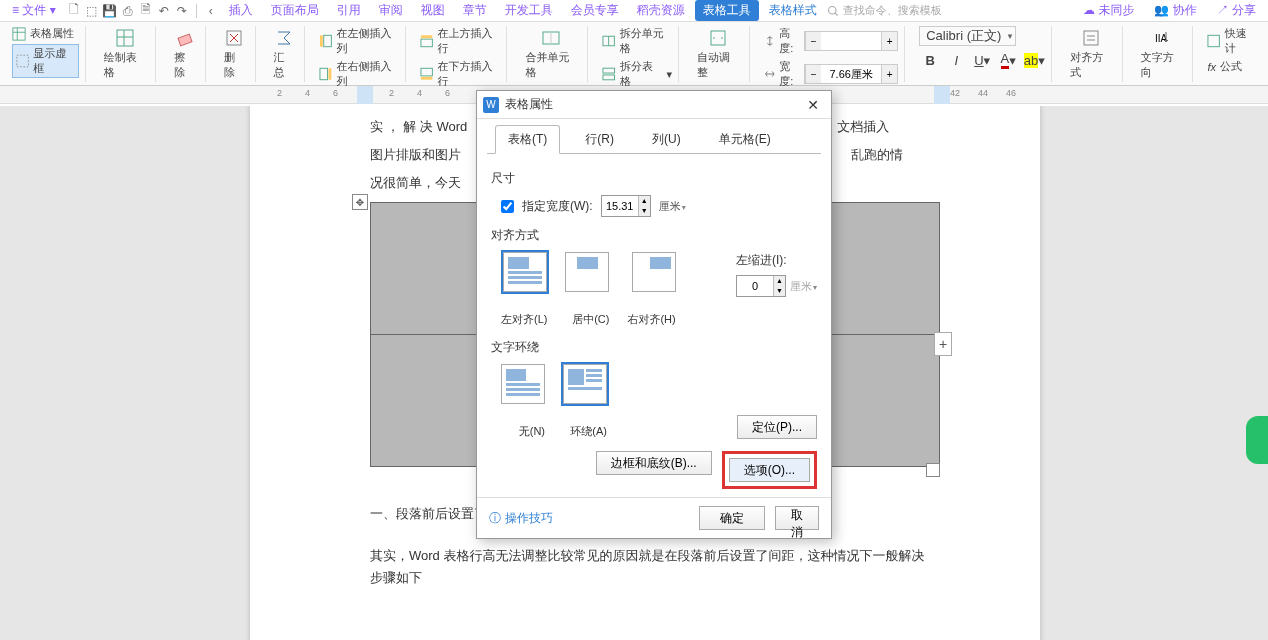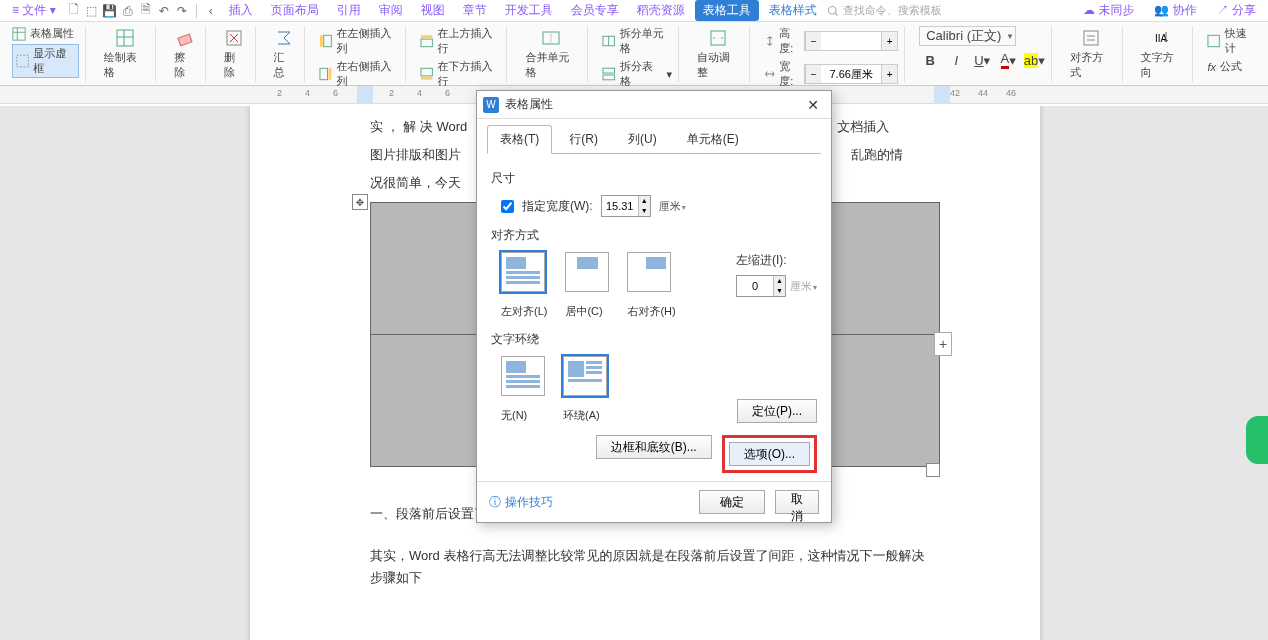--- a/index.html
+++ b/index.html
@@ -49,35 +49,35 @@
 .tablebox td { border: 1px solid #666; height: 132px; background: #b8b8b8; }
 .tablebox .reszbr { position:absolute; right:-10px; bottom:-10px; width:14px;height:14px;border:1px solid #888;background:#fff;}
 .tablebox .plus { position:absolute; right:-22px; top:130px; width:18px;height:24px;border:1px solid #aaa;background:#fff;display:flex;align-items:center;justify-content:center;font-size:14px;color:#555;}
 .green-float{position:absolute;right:-2px;top:310px;width:24px;height:48px;background:#27c06a;border-radius:12px 0 0 12px;}
 
 
 .dialog { position: absolute; left: 476px; top: 90px; width: 356px; background: #fff; border: 1px solid #999; box-shadow: 3px 3px 12px rgba(0,0,0,.25); z-index: 50; }
 .dialog .title { display: flex; align-items: center; height: 28px; padding: 0 6px; border-bottom: 1px solid #ddd; font-size: 12px; }
 .dialog .title .ic { width: 16px; height: 16px; background: #2f7fd6; color: #fff; display: inline-flex; align-items: center; justify-content: center; font-size: 10px; margin-right: 6px; border-radius: 2px;}
 .dialog .title .x { margin-left: auto; width: 24px; height: 24px; display: flex; align-items: center; justify-content: center; cursor: pointer; font-size: 14px; }
-.tabs { display: flex; padding: 6px 10px 0; gap: 4px; }
+.tabs { display: flex; padding: 6px 10px 0; gap: 12px; margin-left: 8px; }
 .tabs .tab { padding: 5px 12px; font-size: 12px; border: 1px solid transparent; cursor: pointer; }
 .tabs .tab.active { border: 1px solid #bbb; border-bottom-color: #fff; background: #fff; border-radius: 3px 3px 0 0; }
 .tabcontent { border-top: 1px solid #bbb; margin: 0 10px; padding: 10px 4px 8px; margin-top: -1px; }
 .fs-label { font-size: 12px; margin: 6px 0 8px; }
 .row { display: flex; align-items: center; gap: 8px; font-size: 12px; margin-bottom: 10px; }
 .row input[type=checkbox]{width:13px;height:13px;}
 .numfield { border: 1px solid #999; height: 22px; width: 50px; display: inline-flex; align-items: center; }
 .numfield input { border: none; width: 36px; text-align: center; font-size: 11px; }
 .numfield .spinners{display:flex;flex-direction:column;}
 .numfield button { width: 12px; height: 10px; border: none; background: #eee; font-size: 7px; line-height: 8px; border-left: 1px solid #bbb;}
 .unit { font-size: 11px; color: #555; }
 .unit::after{content:"▾";font-size:8px;margin-left:1px;color:#888;}
 .optgroup { display: flex; gap: 18px; align-items: flex-start; }
-.optitem { display: flex; flex-direction: column; align-items: flex-start; gap: 12px; font-size: 11px; cursor: pointer; }
+.optitem { display: flex; flex-direction: column; align-items: flex-end; gap: 20px; font-size: 11px; cursor: pointer; }
 .optitem .pic { width: 44px; height: 40px; border: 1px solid #aaa; padding: 4px; display: flex; flex-direction: column; gap: 2px; background: #fff; }
 .optitem.sel .pic { outline: 2px solid #2f7fd6; }
 .pic .bar{height:3px;background:#8fb5dc;}
 .pic .blk{height:12px;background:#8fb5dc;width:60%;}
 .pic.center .blk{align-self:center;}
 .pic.right .blk{align-self:flex-end;}
 .indent { display: flex; align-items: center; gap: 6px; margin-left: auto; flex-direction:column; align-items:flex-start;}
 .dlgbtn { height: 24px; padding: 0 14px; border: 1px solid #aaa; background: linear-gradient(#fefefe,#ececec); font-size: 12px; cursor: pointer; }
 .red-frame { position: relative; display: inline-block; padding: 4px; border: 3px solid #d33; }
 .btnrow { display: flex; justify-content: flex-end; gap: 10px; margin-top: 12px; }

